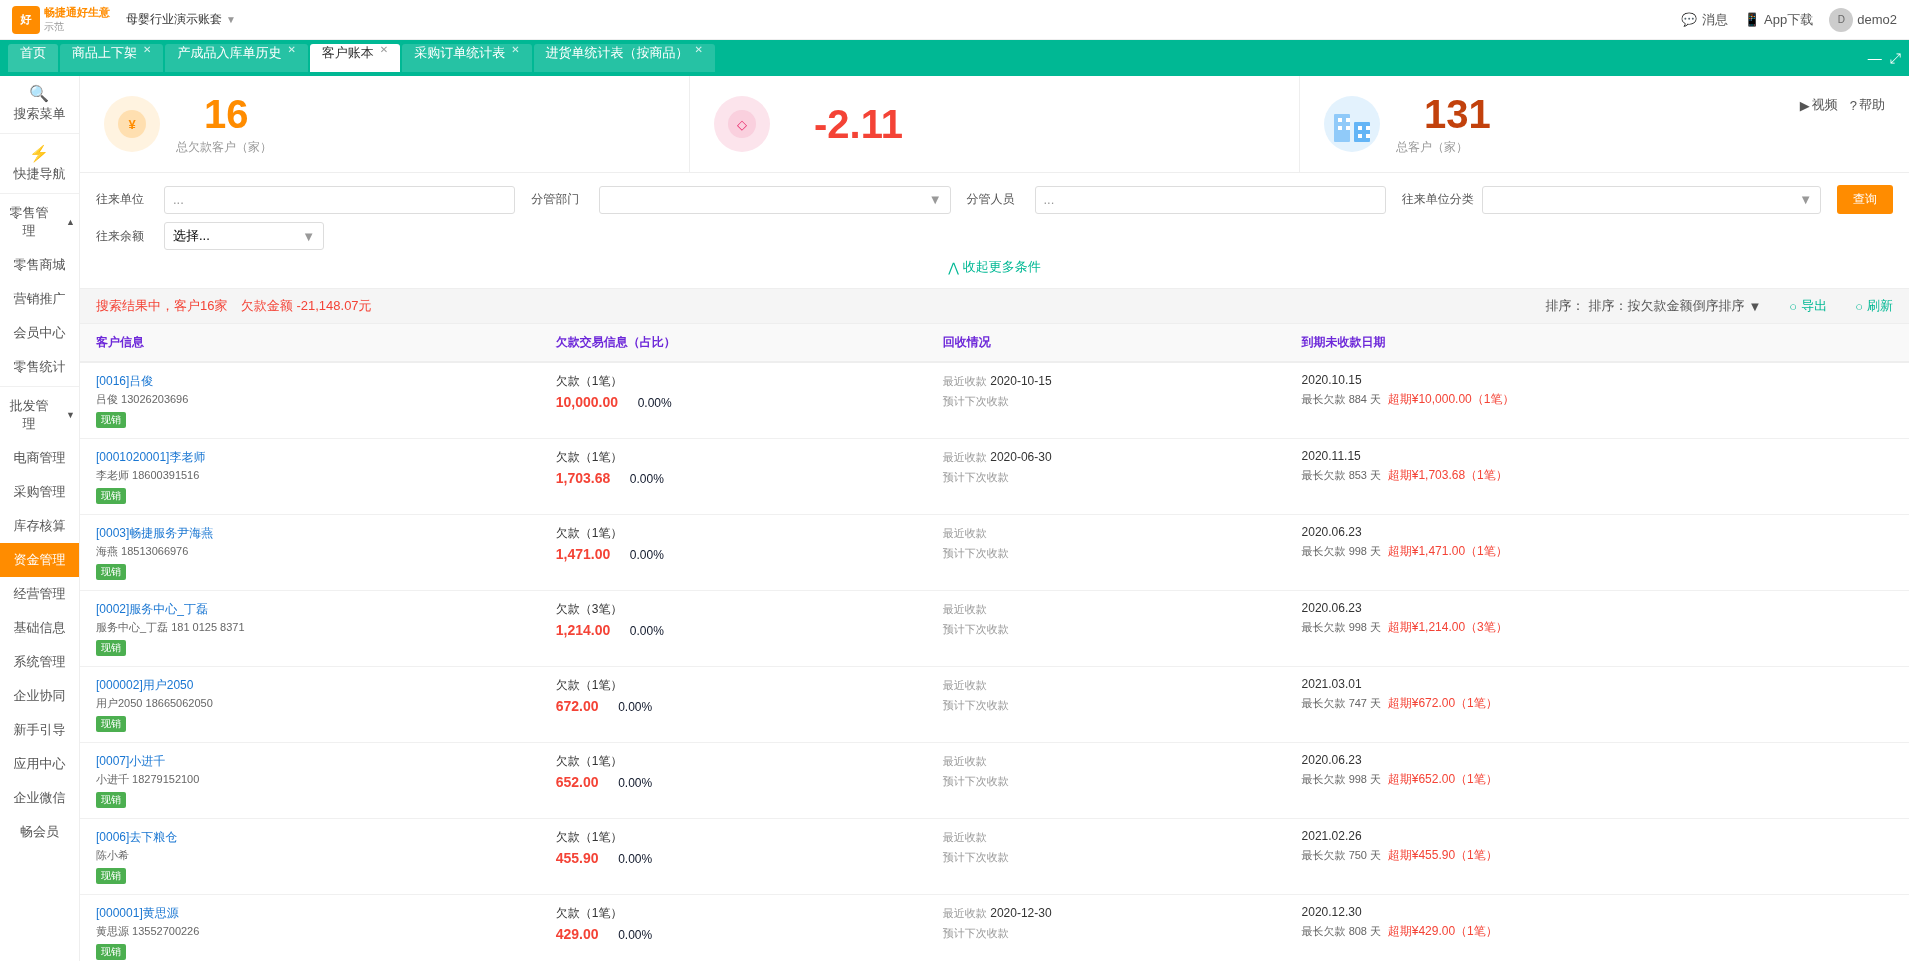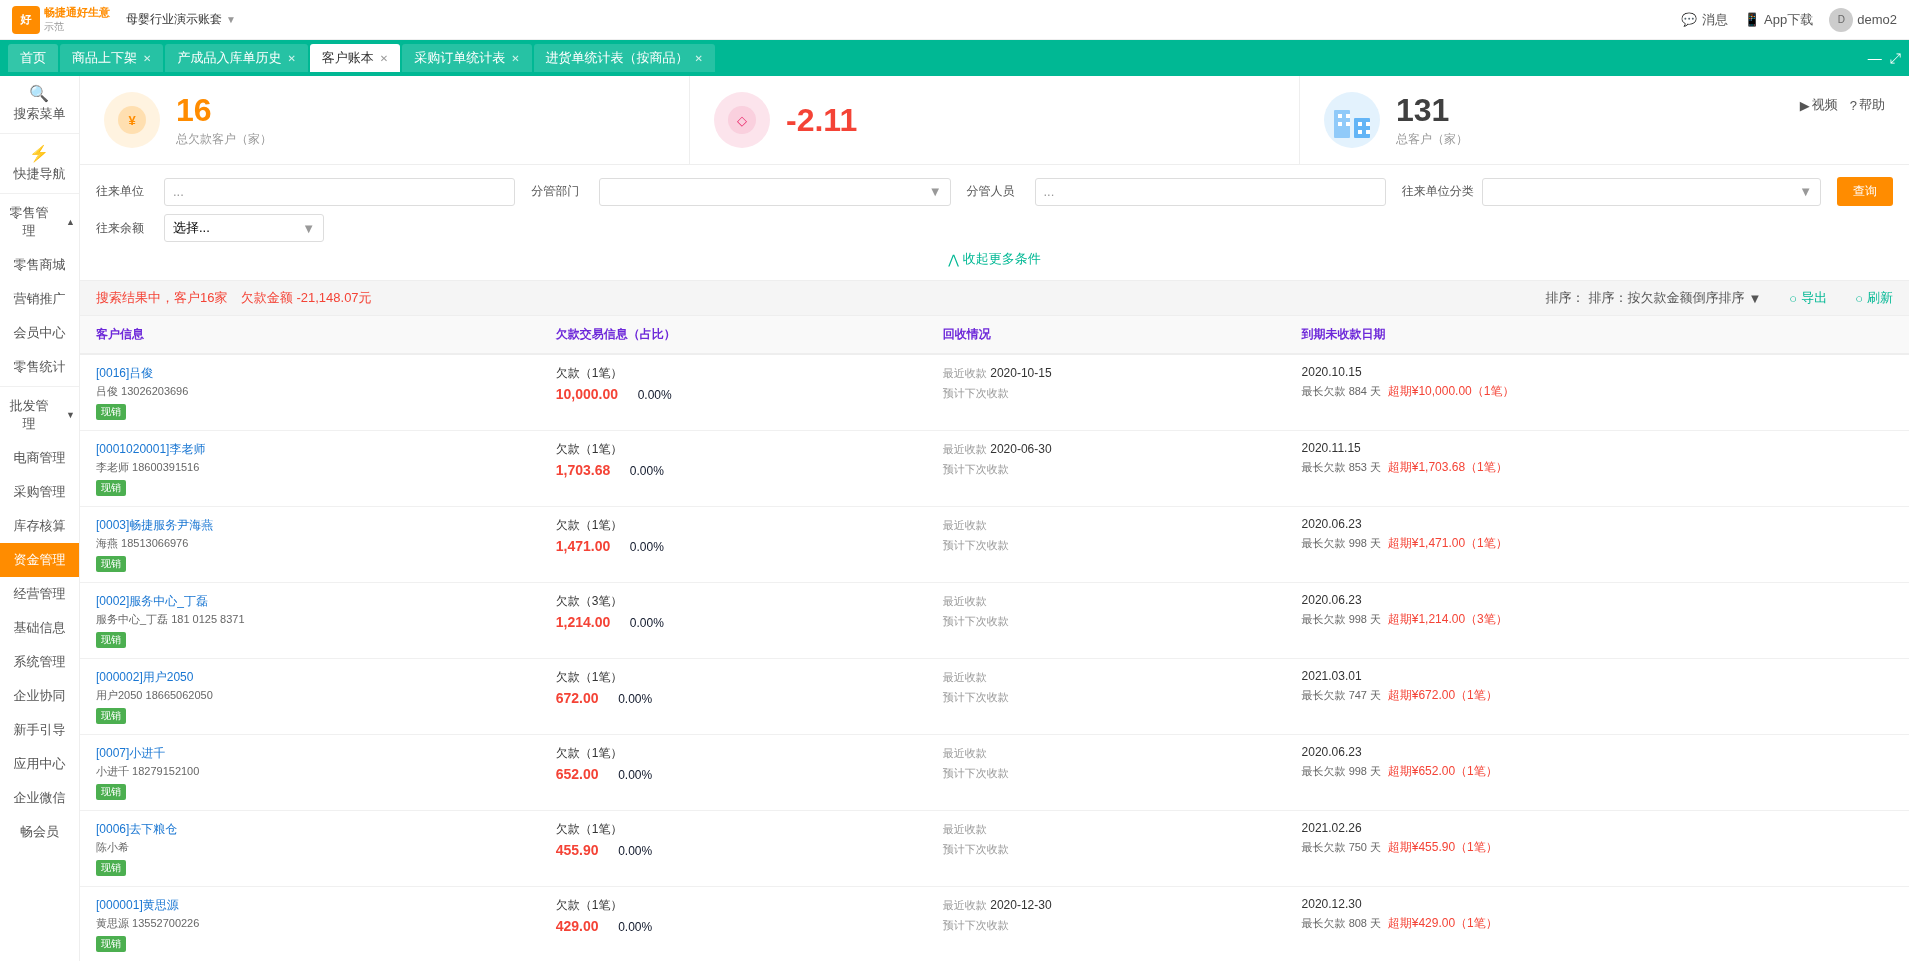--- a/index.html
+++ b/index.html
@@ -9,21 +9,21 @@
     .top-bar { background: #fff; display: flex; align-items: center; justify-content: space-between; padding: 0 12px; height: 40px; border-bottom: 1px solid #eee; }
     .top-bar-left { display: flex; align-items: center; gap: 8px; }
     .logo-area { display: flex; align-items: center; gap: 4px; }
     .logo-icon { width: 28px; height: 28px; background: #ff8c00; border-radius: 4px; display: flex; align-items: center; justify-content: center; color: white; font-weight: bold; font-size: 11px; }
     .top-bar-right { display: flex; align-items: center; gap: 16px; }
     .top-right-item { display: flex; align-items: center; gap: 4px; color: #555; font-size: 12px; cursor: pointer; }
     .avatar { width: 24px; height: 24px; border-radius: 50%; background: #ccc; overflow: hidden; display: flex; align-items: center; justify-content: center; }
 
     
     .tabs-bar { background: #00b894; display: flex; align-items: center; padding: 0 8px; height: 36px; overflow: hidden; }
-    .tab-item { display: flex; align-items: center; gap: 4px; padding: 0 12px; height: 28px; background: rgba(255,255,255,0.15); color: white; font-size: 12px; border-radius: 3px 3px 0 0; margin-right: 2px; cursor: pointer; white-space: nowrap; }
+    .tab-item { display: flex; align-items: flex-start; gap: 4px; padding: 0 12px; height: 28px; background: rgba(255,255,255,0.15); color: white; font-size: 12px; border-radius: 3px 3px 0 0; margin-right: 2px; cursor: pointer; white-space: nowrap; }
     .tab-item.active { background: #fff; color: #333; }
     .tab-item .close-x { font-size: 10px; color: rgba(255,255,255,0.8); cursor: pointer; margin-left: 2px; }
     .tab-item.active .close-x { color: #999; }
     .tab-item.home { background: rgba(255,255,255,0.2); }
     .tabs-actions { margin-left: auto; display: flex; gap: 8px; }
     .tabs-actions span { color: white; cursor: pointer; font-size: 14px; }
 
     
     .main-layout { display: flex; flex: 1; overflow: hidden; }
 
@@ -41,24 +41,24 @@
 
     
     .stats-row { display: flex; background: #fff; border-bottom: 1px solid #eee; }
     .stat-card { flex: 1; display: flex; align-items: center; padding: 16px 24px; border-right: 1px solid #eee; gap: 16px; }
     .stat-card:last-child { border-right: none; }
     .stat-icon { width: 56px; height: 56px; border-radius: 50%; display: flex; align-items: center; justify-content: center; font-size: 24px; }
     .stat-icon.orange { background: #fff3e0; color: #ff8c00; }
     .stat-icon.pink { background: #fce4ec; color: #e91e63; }
     .stat-icon.blue { background: #e3f2fd; color: #1976d2; }
     .stat-info { flex: 1; }
-    .stat-number { font-size: 32px; font-weight: bold; }
+    .stat-number { font-size: 40px; font-weight: bold; margin-left: 28px; }
     .stat-number.orange { color: #ff8c00; }
     .stat-number.red { color: #f44336; }
-    .stat-number.black { color: #404040; }
+    .stat-number.black { color: #c2410c; }
     .stat-label { font-size: 12px; color: #999; margin-top: 2px; }
     .stat-card-actions { display: flex; gap: 12px; align-self: flex-start; padding-top: 4px; }
     .stat-action { font-size: 11px; color: #555; display: flex; align-items: center; gap: 2px; cursor: pointer; }
 
     
     .filter-area { background: #fff; padding: 12px 16px; border-bottom: 1px solid #eee; }
     .filter-row { display: flex; align-items: center; gap: 16px; margin-bottom: 8px; justify-content: center; }
     .filter-row:last-child { margin-bottom: 0; }
     .filter-item { display: flex; align-items: center; gap: 8px; flex: 1; }
     .filter-label { font-size: 12px; color: #555; white-space: nowrap; min-width: 60px; }

